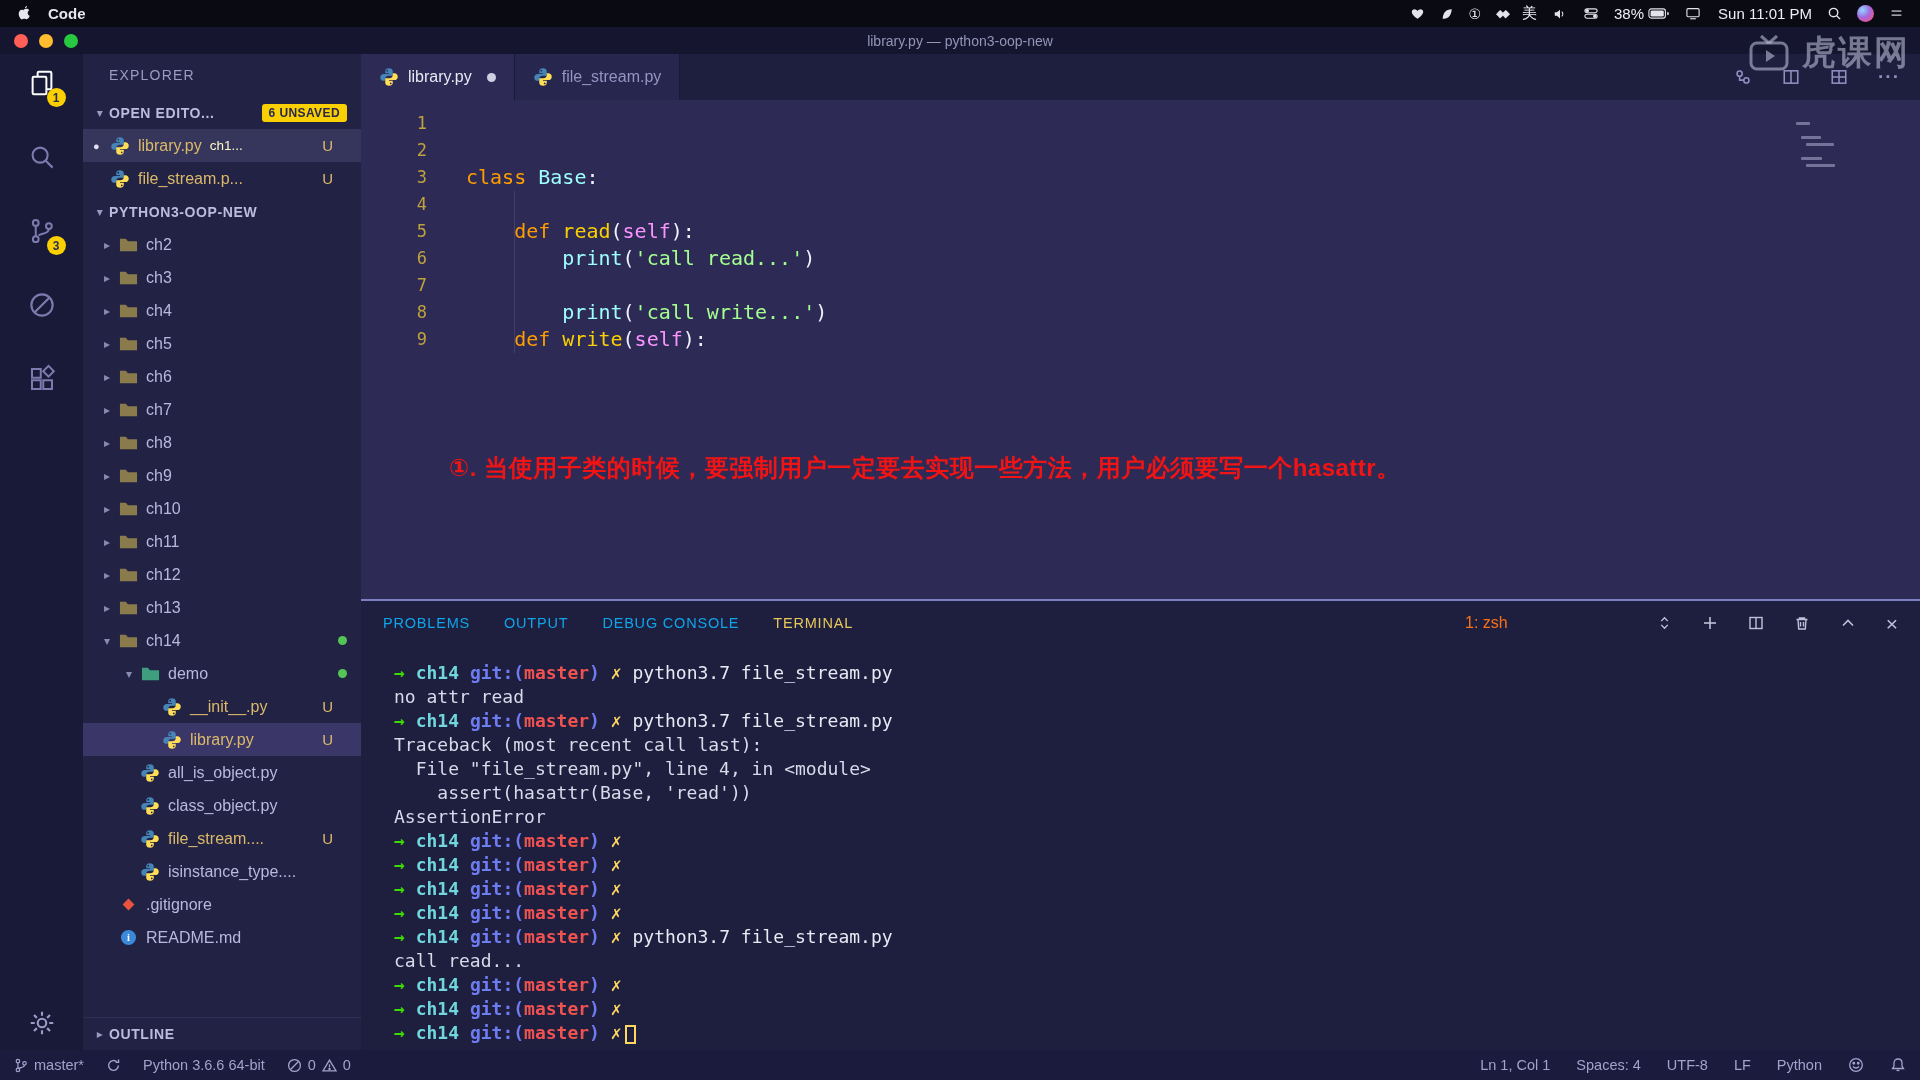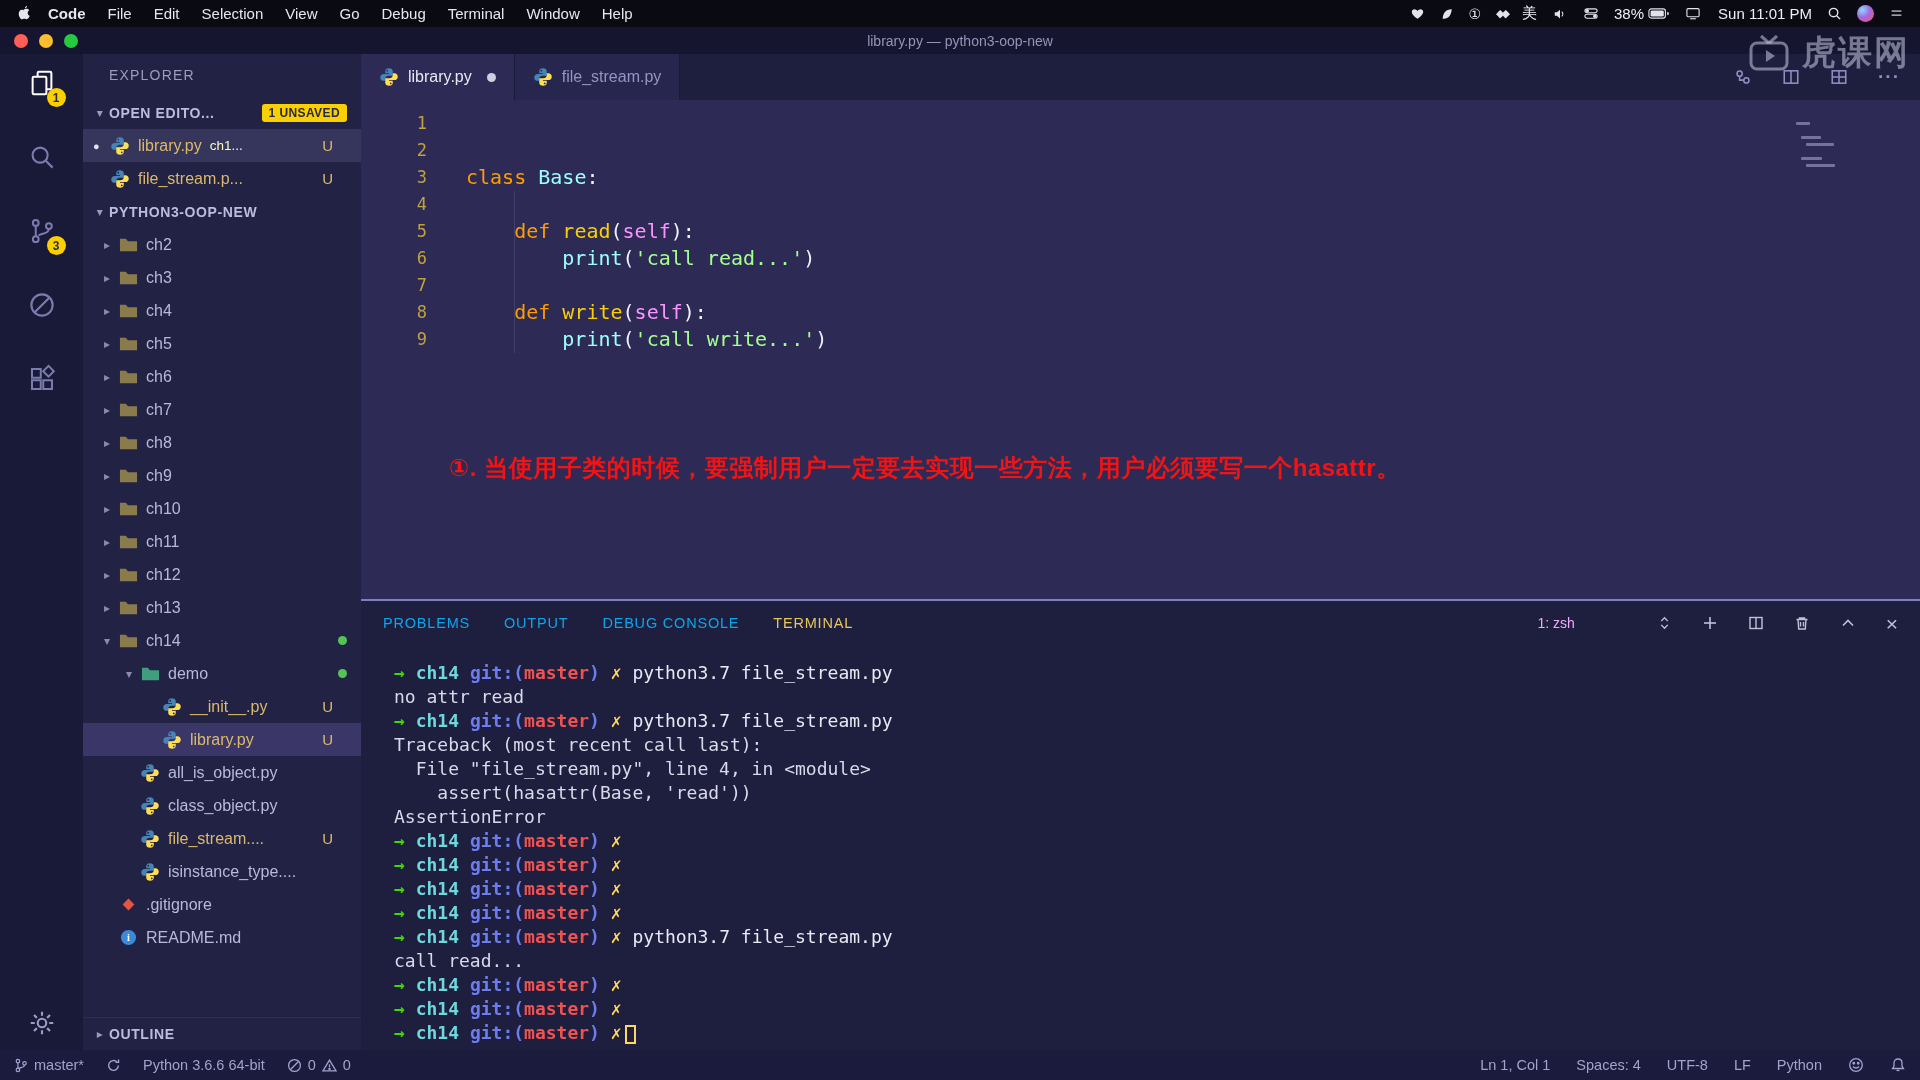--- a/index.html
+++ b/index.html
@@ -102,21 +102,21 @@
   .mm-line { height:3px; margin-bottom:4px; background:rgba(225,225,255,.4); border-radius:1px; }
 
   
   .panel { position:absolute; left:0; right:0; top:545px; bottom:0; background:#1e1e3f;
     border-top:2px solid #7d7dc2; overflow:hidden; }
   .panel-header { height:44px; display:flex; align-items:center; padding:0 22px; }
   .panel-tabs { display:flex; gap:34px; }
   .ptab { font-size:14.5px; letter-spacing:.8px; color:#0ea5e9; }
   .ptab.active { color:#e7c75a; }
   .panel-right { margin-left:auto; display:flex; align-items:center; gap:30px; color:#c0c0d8; }
-  .pz { font-size:14px; color:#f0abfc; margin-right:52px; }
+  .pz { font-size:16px; color:#f97316; margin-right:119px; }
   .picn { display:flex; align-items:center; }
   .px { font-size:21px; line-height:1; color:#c0c0d8; }
   .terminal { position:absolute; left:33px; right:10px; top:60px; bottom:0;
     font-family:"DejaVu Sans Mono","Liberation Mono",monospace; font-size:18px; }
   .t-line { height:24px; line-height:24px; white-space:pre; }
   .t-arrow { color:#3ad900; font-weight:bold; }
   .t-dir { color:#6fd7dc; font-weight:bold; }
   .t-git { color:#6d7df0; font-weight:bold; }
   .t-branch { color:#ef5350; font-weight:bold; }
   .t-dirty { color:#ffd75f; font-weight:bold; }
@@ -141,21 +141,20 @@
 <body>
 
 <div class="menubar">
   <div class="mb-left">
     <span class="mb-apple icn">
       <svg width="15" height="17" viewBox="0 0 16 18" fill="#e6e6ef">
           <path d="M11.8 1c.1 1.2-1 2.5-2.2 2.4C9.4 2.2 10.6 1 11.8 1zM8.2 4.6c1 0 1.8-.7 3.1-.7 1.1 0 2.2.6 2.9 1.6-2.5 1.4-2.1 5 .5 6-.5 1.4-1.7 3.7-3.3 3.7-1 0-1.3-.7-2.5-.7s-1.6.7-2.5.7c-1.7 0-3.5-3.2-3.5-5.9 0-2.7 1.8-4.4 3.4-4.4 1 0 1.4.7 1.9.7z"></path>
         </svg>
     </span>
     <span class="mb-app">Code</span>
-    <span id="mb-items"><span class="mb-item">File</span><span class="mb-item">Edit</span><span class="mb-item">Selection</span><span class="mb-item">View</span><span class="mb-item">Go</span><span class="mb-item">Debug</span><span class="mb-item">Terminal</span><span class="mb-item">Window</span><span class="mb-item">Help</span></span>
   </div>
   <div class="mb-right" id="mb-right">
       <span class="icn mbicn">
         <svg width="15" height="14" viewBox="0 0 16 16">
           <path fill="currentColor" d="M8 13.5C3 10 1.5 7.5 1.5 5.4 1.5 3.7 2.9 2.5 4.5 2.5c1.4 0 2.6.8 3.5 2 .9-1.2 2.1-2 3.5-2 1.6 0 3 1.2 3 2.9 0 2.1-1.5 4.6-6.5 8.1z"></path>
         </svg>
       </span>
       <span class="icn mbicn">
         <svg width="14" height="14" viewBox="0 0 16 16">
           <path fill="currentColor" d="M13.5 2.5C6 2.5 3.6 7 3 13.5c4.5 0 9.5-1.5 10.5-11z"></path>
@@ -276,21 +275,21 @@
     </span>
   </div>
 </div>
 
 <div class="sidebar">
   <div class="sb-title">EXPLORER</div>
 
   <div class="sec-header">
     <span class="arrow">▾</span>
     <span>OPEN EDITO...</span>
-    <span class="badge-unsaved">1 UNSAVED</span>
+    <span class="badge-unsaved">6 UNSAVED</span>
   </div>
   <div id="oe-rows">
       <div class="oerow active">
         <span class="oedot">●</span>
         <span class="icn ficn">
           <svg width="20" height="20" viewBox="0 0 16 16">
             <path fill="#4584b6" d="M7.9 1C6 1 5 1.9 5 3.2V5h3v.6H3.8C2.2 5.6 1 6.6 1 8.3c0 1.7 1.1 2.7 2.7 2.7H5V9.4C5 7.9 6.2 7 7.7 7H11V3.2C11 1.9 9.8 1 7.9 1zM6.6 2.2c.4 0 .7.3.7.7s-.3.7-.7.7-.7-.3-.7-.7.3-.7.7-.7z"></path>
             <path fill="#ffde57" d="M8.1 15c1.9 0 2.9-.9 2.9-2.2V11H8v-.6h4.2c1.6 0 2.8-1 2.8-2.7 0-1.7-1.1-2.7-2.7-2.7H11v1.6C11 8.1 9.8 9 8.3 9H5v3.8C5 14.1 6.2 15 8.1 15zm1.3-1.2c-.4 0-.7-.3-.7-.7s.3-.7.7-.7.7.3.7.7-.3.7-.7.7z"></path>
           </svg>
         </span>
@@ -596,22 +595,22 @@
       </div>
     <div class="indent-guide"></div>
     <div class="code" id="code">
         <div class="cline"></div>
         <div class="cline"></div>
         <div class="cline"><span class="c-kw">class</span><span class="c-plain"> </span><span class="c-type">Base</span><span class="c-plain">:</span></div>
         <div class="cline"></div>
         <div class="cline"><span class="c-plain">    </span><span class="c-kw">def</span><span class="c-plain"> </span><span class="c-fn">read</span><span class="c-plain">(</span><span class="c-self">self</span><span class="c-plain">):</span></div>
         <div class="cline"><span class="c-plain">        </span><span class="c-builtin">print</span><span class="c-plain">(</span><span class="c-str">'call read...'</span><span class="c-plain">)</span></div>
         <div class="cline"></div>
+        <div class="cline"><span class="c-plain">        </span><span class="c-builtin">print</span><span class="c-plain">(</span><span class="c-str">'call write...'</span><span class="c-plain">)</span></div>
         <div class="cline"><span class="c-plain">    </span><span class="c-kw">def</span><span class="c-plain"> </span><span class="c-fn">write</span><span class="c-plain">(</span><span class="c-self">self</span><span class="c-plain">):</span></div>
-        <div class="cline"><span class="c-plain">        </span><span class="c-builtin">print</span><span class="c-plain">(</span><span class="c-str">'call write...'</span><span class="c-plain">)</span></div>
       </div>
     <div class="annotation">①. 当使用子类的时候，要强制用户一定要去实现一些方法，用户必须要写一个hasattr。</div>
     <div class="minimap" id="minimap">
         <div class="mm-line" style="margin-left: 0px; width: 0px;"></div>
         <div class="mm-line" style="margin-left: 0px; width: 0px;"></div>
         <div class="mm-line" style="margin-left: 0px; width: 14.3px;"></div>
         <div class="mm-line" style="margin-left: 0px; width: 0px;"></div>
         <div class="mm-line" style="margin-left: 5.2px; width: 19.5px;"></div>
         <div class="mm-line" style="margin-left: 10.4px; width: 27.3px;"></div>
         <div class="mm-line" style="margin-left: 0px; width: 0px;"></div>

